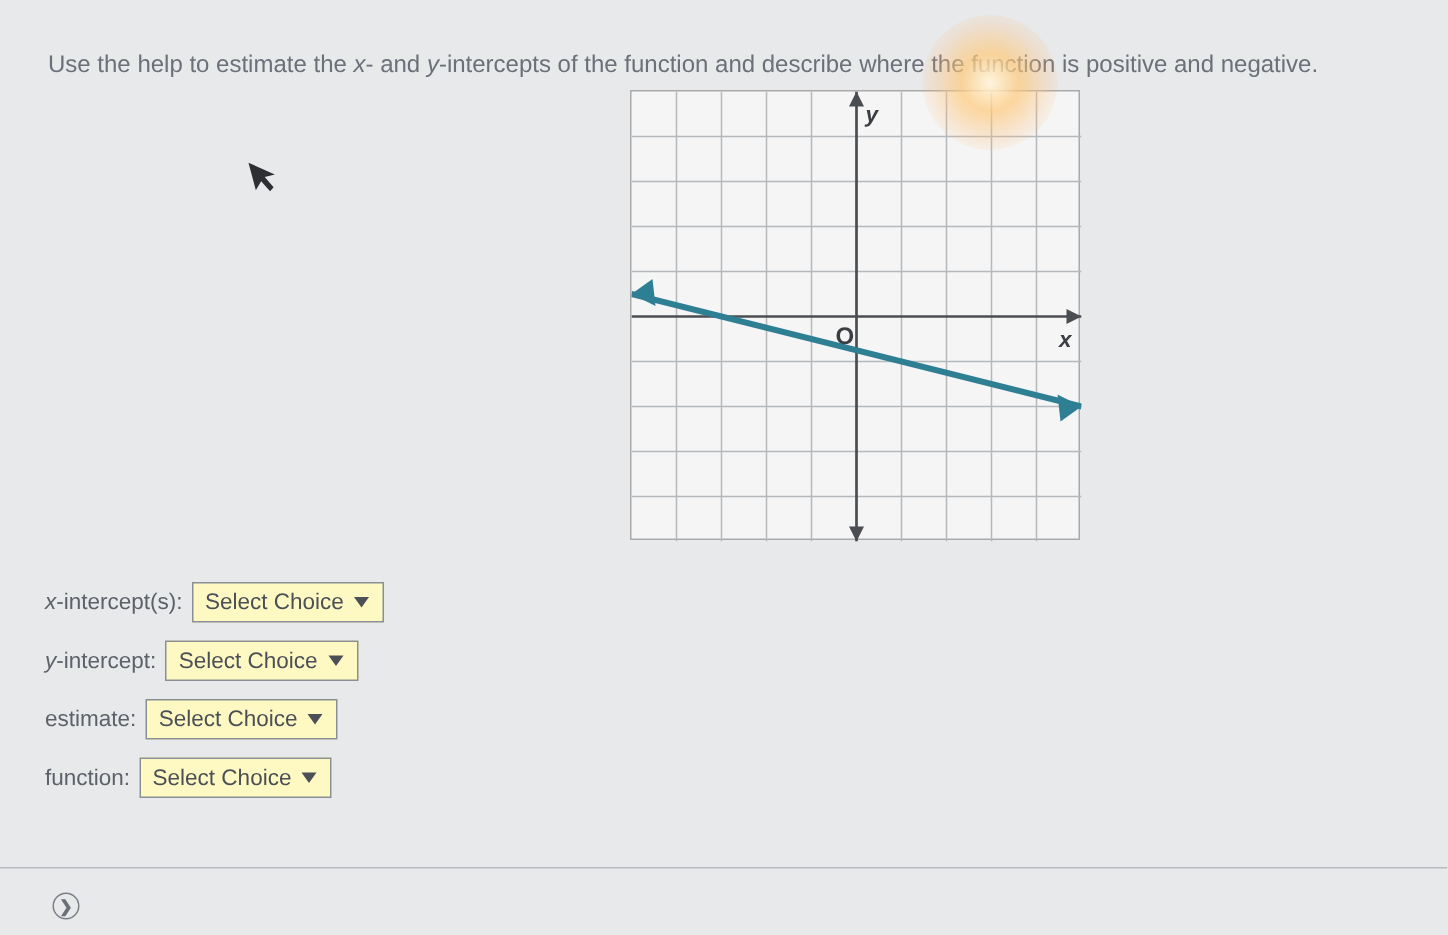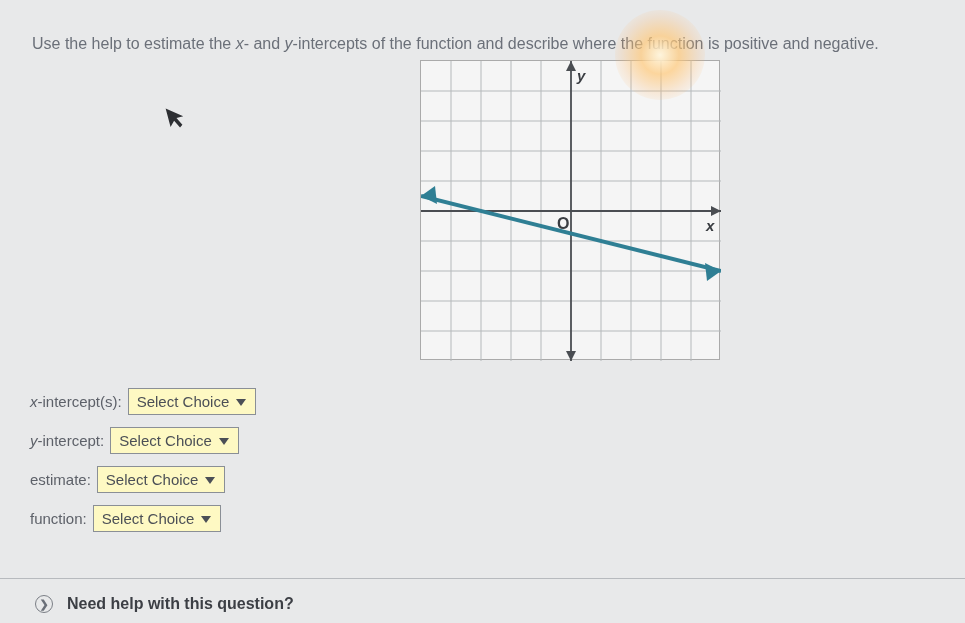--- a/index.html
+++ b/index.html
@@ -207,21 +207,20 @@
       </span>
     </div>
   </div>
 
 </div>
 
 <hr class="sep">
 
 <div class="help-row">
   <span class="help-icon">❯</span>
-  <span>Need help with this question?</span>
 </div>
 
 <div class="cursor">
   <svg width="18" height="24" viewBox="0 0 18 24">
       <polygon points="1,1 1,20 6,15 10,23 13,21 9,13 16,13" fill="#2d2f33"></polygon>
     </svg>
 </div>
 
 <div class="light-spot"></div>
 

